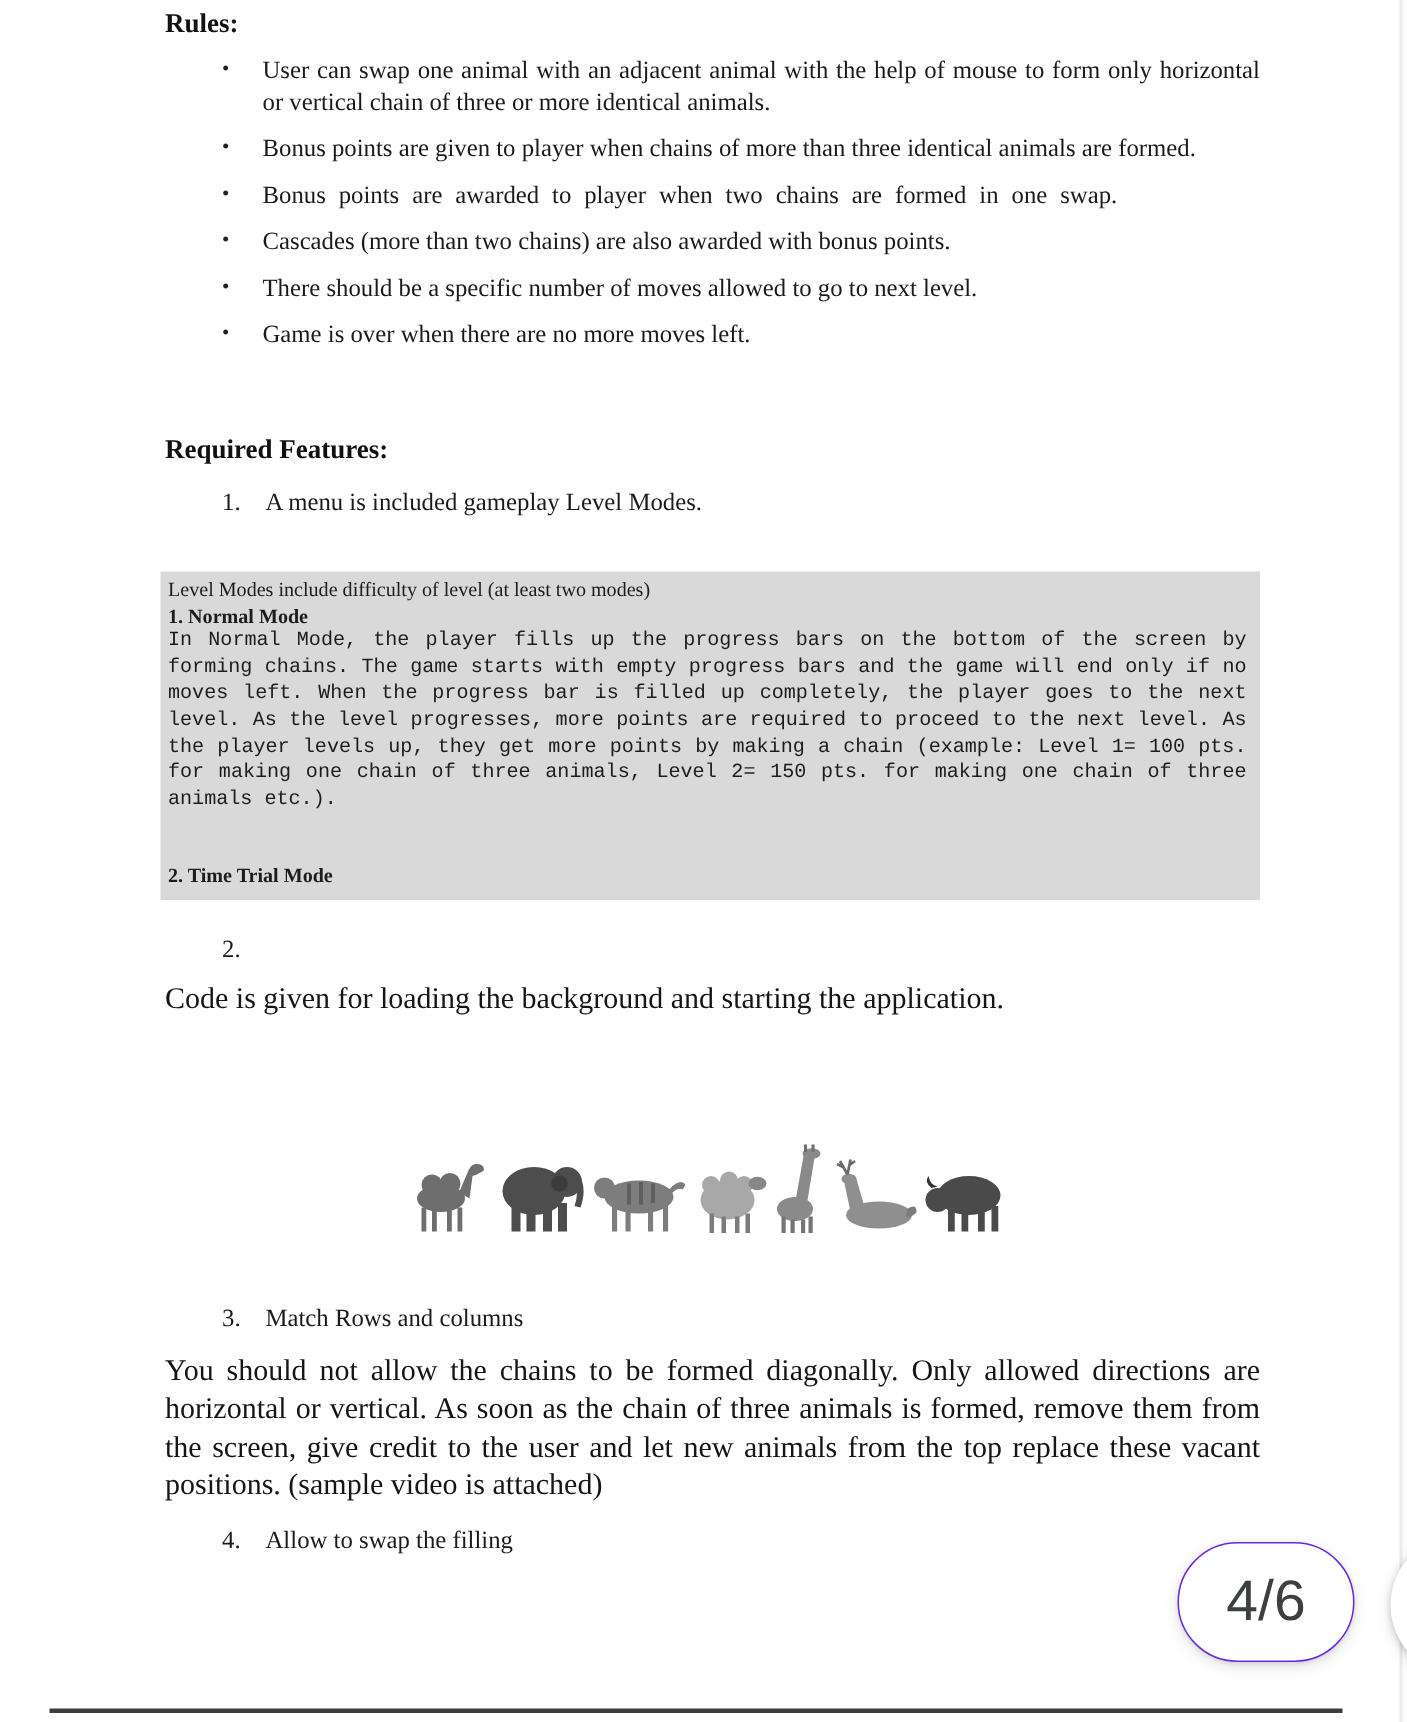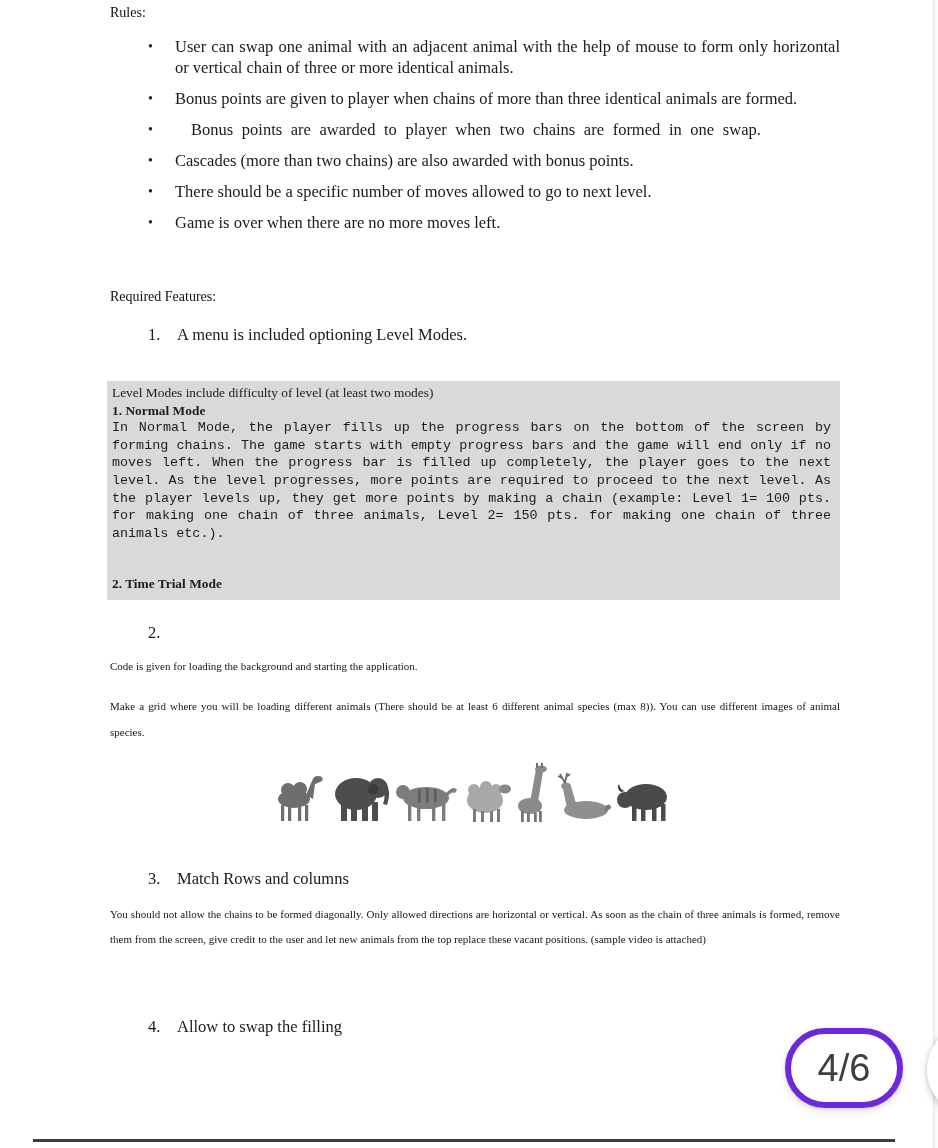--- a/index.html
+++ b/index.html
@@ -6,56 +6,56 @@
   html,body { width:938px; height:1148px; background:#ffffff; }
   .screen {
     position:relative; width:938px; height:1148px; overflow:hidden;
     background:#ffffff;
     font-family:"Liberation Serif","DejaVu Serif",serif;
     color:#1a1a1a;
     -webkit-font-smoothing:antialiased;
   }
   .abs { position:absolute; }
 
-  .doc-heading { font-weight:normal; font-size:14px; color:#111; }
+  .doc-heading { font-weight:bold; font-size:18px; color:#111; }
 
   
   .rules-list { left:148px; top:36px; width:692px; }
   .bullet-item { display:flex; margin-bottom:10px; font-size:16.5px; line-height:21px; }
   .bullet-glyph { width:27px; flex:0 0 27px; font-size:14px; line-height:21px; color:#222; }
   .bullet-text { flex:1; text-align:justify; }
-  .ws-wide { word-spacing:4.5px;margin-left:16px; }
+  .ws-wide { word-spacing:4.5px; }
   .ws-mid  { word-spacing:1.5px; }
 
   
   .feature-item { left:148px; width:692px; display:flex; font-size:16.5px; line-height:21px; }
   .feature-num { width:29px; flex:0 0 29px; }
 
-  .para { left:110px; width:730px; font-size:11px; line-height:26px; color:#151515; }
+  .para { left:110px; width:730px; font-size:20px; line-height:26px; color:#151515; }
   .just { text-align:justify; }
 
   
   .modes-box {
     left:107px; top:381px; width:733px; height:219px;
     background:#d9d9d9; padding:3px 9px 11px 5px; overflow:hidden;
     font-size:13.4px; line-height:17.6px; color:#1c1c1c;
   }
   .modes-box .bold { font-weight:bold; }
   .modes-box .mjust { text-align:justify;font-family:Liberation Mono, monospace; }
   .modes-gap { margin-top:33px; }
 
   
   .animal-row { left:268px; top:762px; width:420px; height:60px;
     display:flex; align-items:flex-end; gap:3px; }
   .animal-row svg { display:block; }
 
   
   .page-badge {
     left:785px; top:1028px; width:118px; height:80px;
-    background:#ffffff; border:6px solid #6d28d9; border-radius:40px;
+    background:#ffffff; border:1px solid #6d28d9; border-radius:40px;
     display:flex; align-items:center; justify-content:center;
     box-shadow:0 1px 3px rgba(0,0,0,.10), 0 3px 10px rgba(0,0,0,.12);
     font-family:"Liberation Sans","DejaVu Sans",sans-serif;
     font-size:38px; color:#3c4043;
   }
   .fab-partial {
     left:927px; top:1023px; width:94px; height:94px;
     background:#ffffff; border-radius:50%;
     box-shadow:0 1px 4px rgba(0,0,0,.16), 0 3px 10px rgba(0,0,0,.14);
   }
@@ -94,37 +94,36 @@
     <div class="bullet-item">
       <span class="bullet-glyph">•</span>
       <span class="bullet-text">Game is over when there are no more moves left.</span>
     </div>
   </div>
 
   <div class="abs doc-heading" style="left:110px; top:289px;">Required Features:</div>
 
   <div class="abs feature-item" style="top:324px;">
     <span class="feature-num">1.</span>
-    <span>A menu is included optioning Level Modes.</span>
+    <span>A menu is included gameplay Level Modes.</span>
   </div>
 
   <div class="abs modes-box">
     <div>Level Modes include difficulty of level (at least two modes)</div>
     <div class="bold">1. Normal Mode</div>
     <div class="mjust">In Normal Mode, the player fills up the progress bars on the bottom of the screen by forming chains. The game starts with empty progress bars and the game will end only if no moves left. When the progress bar is filled up completely, the player goes to the next level. As the level progresses, more points are required to proceed to the next level. As the player levels up, they get more points by making a chain (example: Level 1= 100 pts. for making one chain of three animals, Level 2= 150 pts. for making one chain of three animals etc.).</div>
     <div class="bold modes-gap">2. Time Trial Mode</div>
   </div>
 
   <div class="abs feature-item" style="top:622px;">
     <span class="feature-num">2.</span>
   </div>
 
   <div class="abs para" style="top:653px;">Code is given for loading the background and starting the application.</div>
 
-  <div class="abs para just" style="top:693px;">Make a grid where you will be loading different animals (There should be at least 6 different animal species (max 8)). You can use different images of animal species.</div>
 
   <div class="abs animal-row">
     <span>
       <svg width="58" height="54" viewBox="0 0 58 54">
         <g fill="#6e6e6e">
           <ellipse cx="26" cy="31" rx="16" ry="9"></ellipse>
           <circle cx="20" cy="22" r="7"></circle>
             <circle cx="32" cy="21" r="7"></circle>
           <path d="M38 27 L44 13 Q45 9 50 9 L55 12 L50 15 L47 16 L45 31 Z"></path>
           <ellipse cx="50" cy="11" rx="4.5" ry="3"></ellipse>

